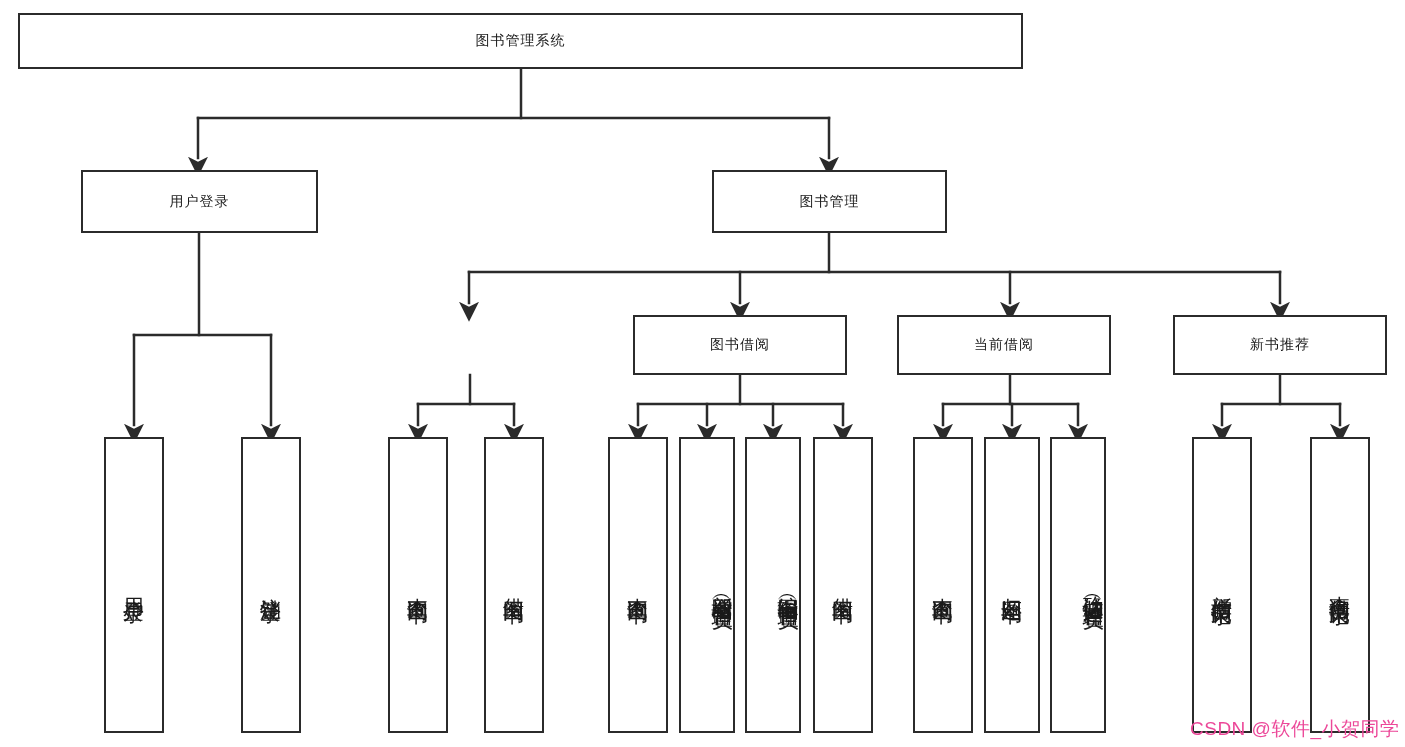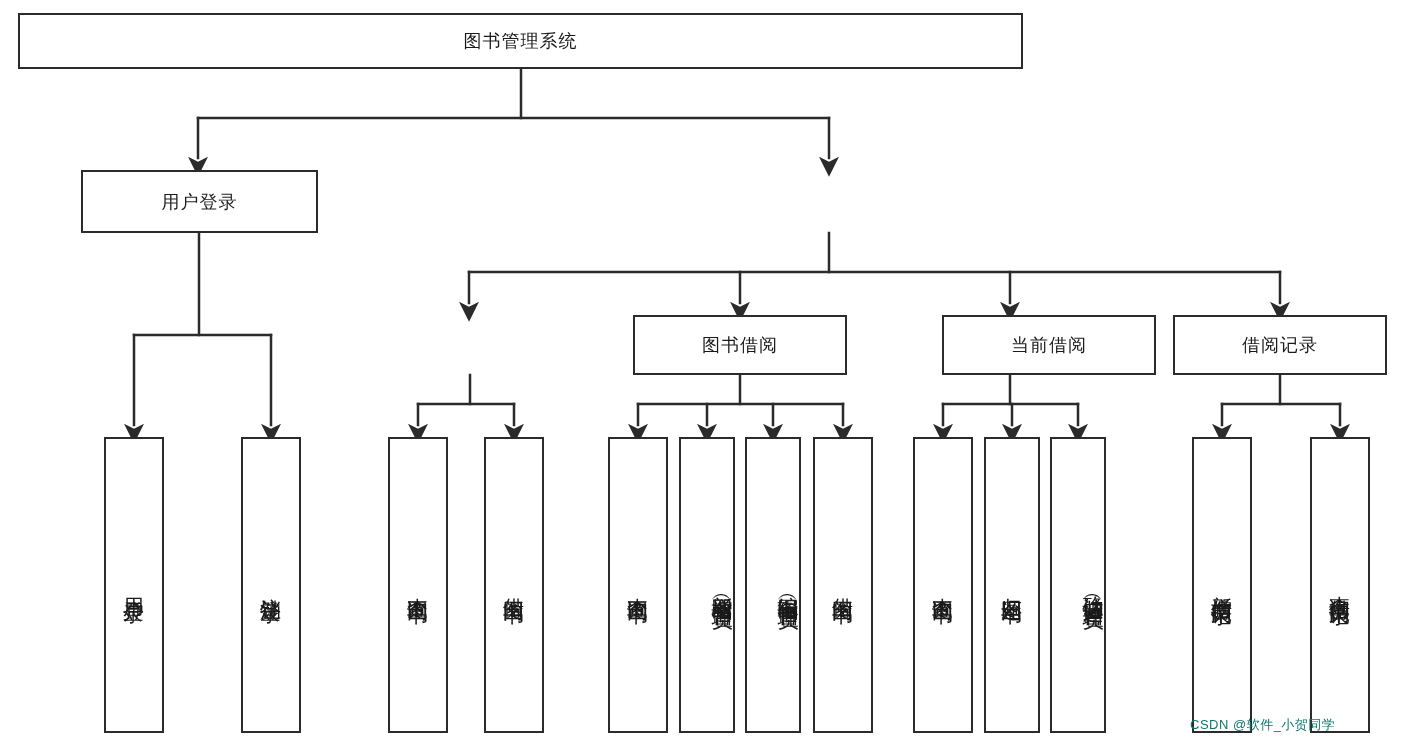--- a/index.html
+++ b/index.html
@@ -28,21 +28,21 @@
     position: absolute;
     box-sizing: border-box;
     border: 2px solid #2b2b2b;
     background: #ffffff;
     display: flex;
     align-items: center;
     justify-content: center;
     color: #1a1a1a;
   }
   .node-h {
-    font-size: 18px;
+    font-size: 14px;
     letter-spacing: 1px;
     white-space: nowrap;
   }
   .node-v {
     writing-mode: vertical-rl;
     text-orientation: upright;
     font-size: 21px;
     letter-spacing: 2px;
     line-height: 1;
     align-items: flex-start;
@@ -50,22 +50,22 @@
     padding-top: 6px;
     white-space: nowrap;
     overflow: hidden;
   }
   .node-v.centered {
     align-items: center;
     padding-top: 0;
   }
   .watermark {
     position: absolute;
-    font-size: 13px;
-    color: #0f766e;
+    font-size: 19px;
+    color: #ec4899;
     white-space: nowrap;
     letter-spacing: 0.5px;
   }
 </style>
 </head>
 <body>
 
 <div id="canvas">
 
   <svg id="wires" viewBox="0 0 1405 747">
@@ -119,29 +119,32 @@
     </g>
   </svg>
 
   <div class="node node-h" style="left:18px;top:13px;width:1005px;height:56px;">
     <span>图书管理系统</span>
   </div>
 
   <div class="node node-h" style="left:81px;top:170px;width:237px;height:63px;">
     <span>用户登录</span>
   </div>
+  <div class="node node-h" style="left:712px;top:170px;width:235px;height:63px;">
+    <span>图书管理</span>
+  </div>
 
   <div class="node node-h" style="left:633px;top:315px;width:214px;height:60px;text-align:right;">
     <span>图书借阅</span>
   </div>
-  <div class="node node-h" style="left:942px;top:315px;width:214px;height:60px;">
+  <div class="node node-h" style="left:897px;top:315px;width:214px;height:60px;">
     <span>当前借阅</span>
   </div>
   <div class="node node-h" style="left:1173px;top:315px;width:214px;height:60px;">
-    <span>借阅记录</span>
+    <span>新书推荐</span>
   </div>
 
   <div class="node node-v centered" style="left:104px;top:437px;width:60px;height:296px;">
     <span>用户登录</span>
   </div>
   <div class="node node-v centered" style="left:241px;top:437px;width:60px;height:296px;">
     <span>注销登录</span>
   </div>
   <div class="node node-v centered" style="left:388px;top:437px;width:60px;height:296px;">
     <span>查询图书</span>

